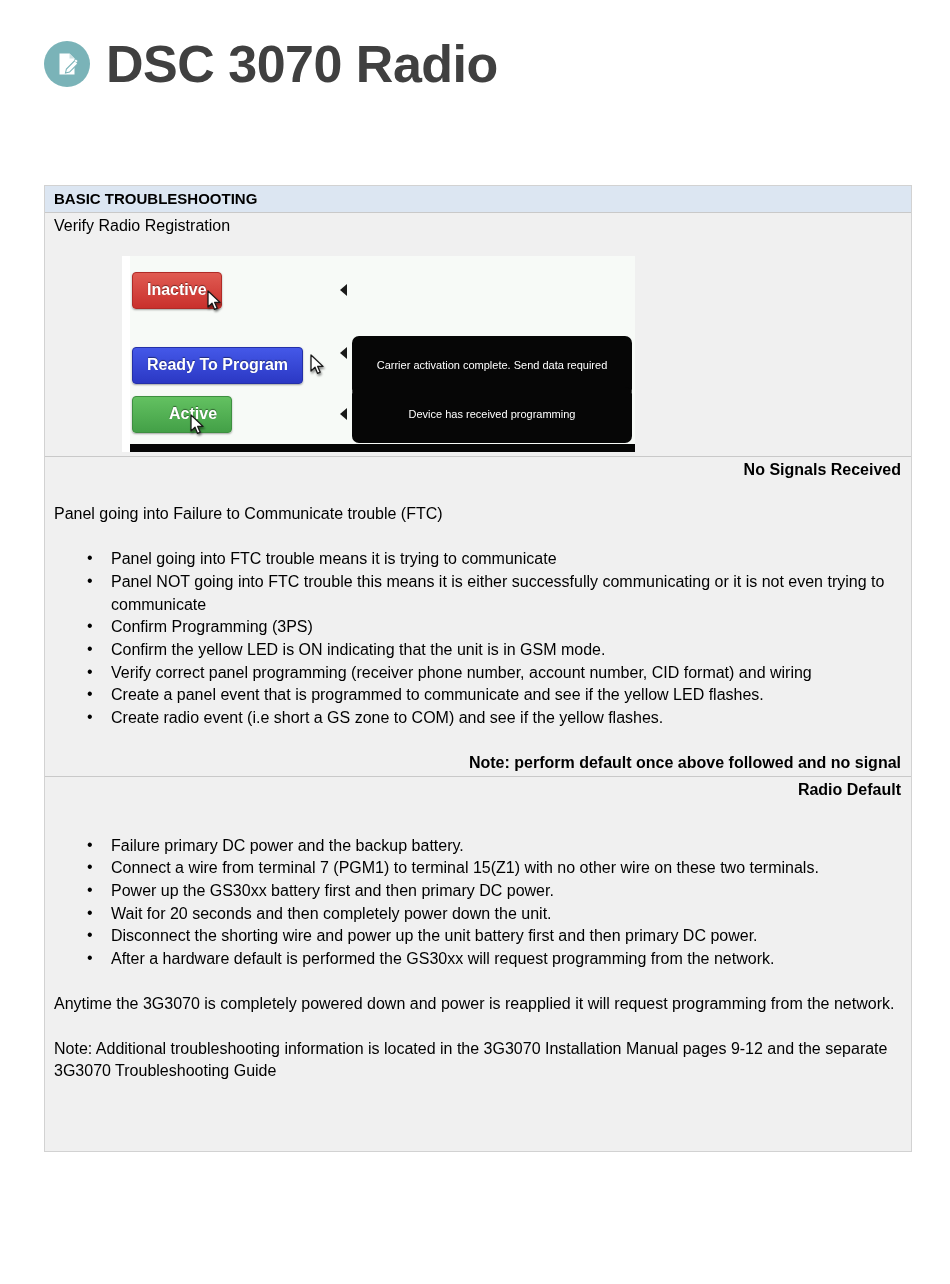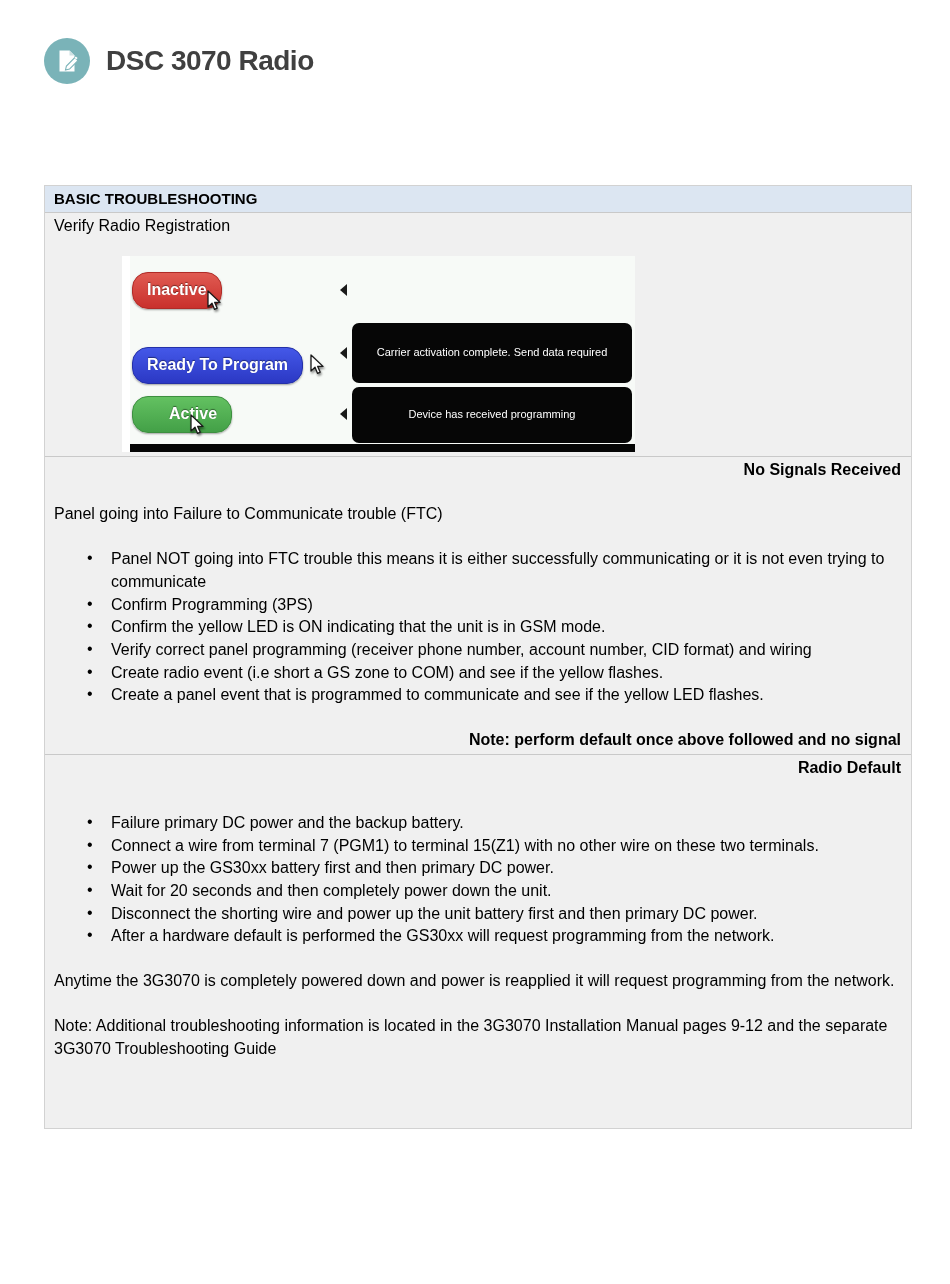--- a/index.html
+++ b/index.html
@@ -31,21 +31,21 @@
     height: 46px;
     border-radius: 50%;
     background: #7ab3b8;
     display: flex;
     align-items: center;
     justify-content: center;
     flex: 0 0 auto;
   }
   .brand-icon svg { display:block; }
   .page-title {
-    font-size: 28px;
+    font-size: 52px;
     font-weight: bold;
     color: #404040;
     letter-spacing: -0.5px;
     line-height: 1;
     white-space: nowrap;
   }
 
   
   .doc-table {
     position: absolute;
@@ -147,21 +147,21 @@
   .diag-row.r1 { top: 65px; }
   .diag-row.r2 { top: 128px; }
 
   .badge {
     position: absolute;
     left: 10px;
     color: #ffffff;
     font-weight: bold;
     font-size: 16px;
     padding: 6px 14px 7px 14px;
-    border-radius: 16px;
+    border-radius: 4px;
     text-shadow: 0 -1px 1px rgba(0,0,0,.45);
     white-space: nowrap;
     box-shadow: 0 1px 2px rgba(0,0,0,.35);
   }
   .badge.red {
     background: linear-gradient(#e05b52, #c9302c);
     border: 1px solid #b02b27;
   }
   .badge.blue {
     background: linear-gradient(#4458e8, #2b38c4);
@@ -191,21 +191,21 @@
     font-size: 11px;
     text-align: center;
     display: flex;
     align-items: center;
     justify-content: center;
     line-height: 1.95;
     padding: 0 8px;
     box-sizing: border-box;
   }
   .tooltip.t0 { top: 5px; height: 56px; }
-  .tooltip.t1 { top: 67px; height: 60px; }
+  .tooltip.t1 { top: 80px; height: 60px; }
   .tooltip.t2 { top: 131px; height: 56px; }
 
   .cursor {
     position: absolute;
     width: 16px; height: 22px;
     filter: drop-shadow(1px 2px 1px rgba(0,0,0,.45));
   }
   .diag-bottombar {
     position: absolute;
     left: 8px;
@@ -285,26 +285,27 @@
     </div>
   </div>
 
   <div class="row">
     <div class="cell">
       <p class="sec-title">No Signals Received</p>
       <div class="spacer-line"></div>
       <p class="para">Panel going into Failure to Communicate trouble (FTC)</p>
       <div class="spacer-line"></div>
       <ul class="bullets">
+        <li>Panel going into FTC trouble means it is trying to communicate</li>
         <li>Panel NOT going into FTC trouble this means it is either successfully communicating or it is not even trying to communicate</li>
         <li>Confirm Programming (3PS)</li>
         <li>Confirm the yellow LED is ON indicating that the unit is in GSM mode.</li>
         <li>Verify correct panel programming (receiver phone number, account number, CID format) and wiring</li>
+        <li>Create a panel event that is programmed to communicate and see if the yellow LED flashes.</li>
         <li>Create radio event (i.e short a GS zone to COM) and see if the yellow flashes.</li>
-        <li>Create a panel event that is programmed to communicate and see if the yellow LED flashes.</li>
       </ul>
       <div class="spacer-line"></div>
       <p class="sec-title">Note: perform default once above followed and no signal</p>
     </div>
   </div>
 
   <div class="row">
     <div class="cell">
       <p class="sec-title">Radio Default</p>
       <div class="spacer-line"></div>

